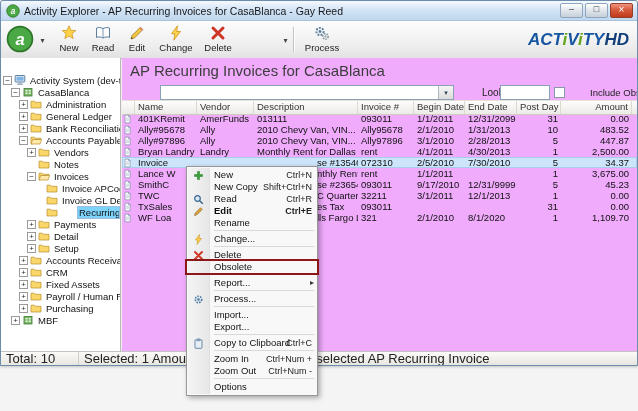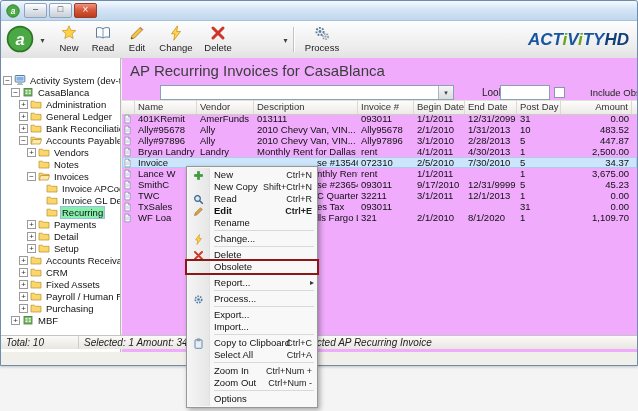--- a/index.html
+++ b/index.html
@@ -51,21 +51,21 @@
   .folders-header{height:15px;background:linear-gradient(#fbfbfa,#e8e7e2);border-bottom:1px solid #d0d0d0;
            font-size:10px;color:#333;padding:1px 0 0 5px;box-sizing:border-box;}
   .tree{position:absolute;top:16px;left:0;right:0;bottom:0;font-size:9.5px;overflow:hidden;}
   .tree-row{height:12px;display:flex;align-items:center;white-space:nowrap;}
   .expander{width:9px;height:9px;flex:0 0 9px;border:1px solid #9a9a9a;background:#fff;
             font-size:8px;line-height:7px;text-align:center;color:#333;box-sizing:border-box;margin-right:2px;}
   .expander.blank{border:none;background:transparent;}
   .tree-icon{width:12px;height:12px;flex:0 0 12px;margin-right:2px;}
   .tree-icon svg{width:12px;height:12px;}
   .tree-label{padding:0 2px;color:#111;overflow:hidden;}
-  .tree-label.selected{background:#86efac;border:1px solid #9bbdde;padding:0 1px;}
+  .tree-label.selected{background:#7dd3fc;border:1px solid #9bbdde;padding:0 1px;margin-left:17px;}
 
   
   .content{position:absolute;left:121px;top:57px;right:0;bottom:13px;background:#f0abfc;overflow:hidden;}
   .heading{position:absolute;left:8px;top:4px;font-size:15px;color:#3c3c3c;white-space:nowrap;}
   .filter-row{position:absolute;left:0;top:26px;right:0;height:18px;}
   .flabel{position:absolute;top:3px;font-size:10px;color:#222;}
   #filters-label{left:6px;padding-left:36px;}
   .combo{position:absolute;left:38px;top:1px;width:294px;height:15px;border:1px solid #8aa0b5;
          background:#fff;box-sizing:border-box;}
   .combo-btn{position:absolute;right:0;top:0;bottom:0;width:14px;
@@ -84,26 +84,26 @@
          padding:0 3px;overflow:hidden;vertical-align:top;}
   .tbody{position:absolute;left:0;top:55px;right:0;bottom:0;font-size:9.5px;overflow:hidden;}
   .trow{height:11px;line-height:11px;white-space:nowrap;}
   .trow.sel{background:#cde5fa;box-shadow:inset 0 0 0 1px #aacdec;}
   .tcell{display:inline-block;height:11px;line-height:11px;box-sizing:border-box;padding:0 3px;
          overflow:hidden;vertical-align:top;color:#101010;}
   .c-icon{width:13px;padding:0 1px;}
   .c-icon svg{width:9px;height:10px;margin-top:1px;}
   .c-name{width:62px;} .c-vendor{width:57px;} .c-desc{width:104px;}
   .c-inv{width:56px;} .c-begin{width:51px;} .c-end{width:52px;}
-  .c-post{width:44px;text-align:left;} .c-amt{width:71px;text-align:right;}
+  .c-post{width:44px;text-align:right;} .c-amt{width:71px;text-align:right;}
   .c-desc.offset{padding-left:63px;}
 
   
-  .statusbar{position:absolute;left:0;right:0;bottom:16px;height:13px;
-             background:linear-gradient(#fbfaf8,#e8e6e0);border-top:1px solid #c4c4c4;font-size:10px;color:#222;font-style:italic;}
+  .statusbar{position:absolute;left:0;right:0;bottom:0;height:13px;
+             background:linear-gradient(#fbfaf8,#e8e6e0);border-top:1px solid #c4c4c4;font-size:13px;color:#222;}
   .seg{position:absolute;top:0;bottom:0;line-height:13px;overflow:hidden;white-space:nowrap;box-sizing:border-box;}
   .s1{left:0;width:78px;padding-left:5px;border-right:1px solid #cfcfcf;}
   .s2{left:79px;width:109px;padding-left:4px;border-right:1px solid #cfcfcf;}
   .s3{left:189px;right:0;padding-left:49px;}
 
   
   .ctx{position:absolute;left:186px;top:166px;width:132px;background:#f8f8f8;border:1px solid #979797;
        box-shadow:2px 2px 5px rgba(0,0,0,.32);padding:2px 0;z-index:60;box-sizing:border-box;}
   .ctx::before{content:"";position:absolute;left:1px;top:1px;bottom:1px;width:21px;
        background:linear-gradient(90deg,#f4f4f4,#e7e7e7);border-right:1px solid #e0e0e0;}
@@ -121,20 +121,21 @@
 
 <div class="window">
 
   <div class="titlebar">
     <span class="app-icon">
         <svg viewBox="0 0 27 27">
           <circle cx="13.5" cy="13.5" r="12" fill="#4aa944" stroke="#2c7527" stroke-width="1.6"></circle>
           <text x="13.5" y="19" font-size="16" font-weight="bold" font-style="italic" fill="#fff" text-anchor="middle">a</text>
         </svg>
       </span>
+    <span class="title-text">Activity Explorer - AP Recurring Invoices for CasaBlanca - Gay Reed</span>
     <span class="win-buttons">
       <span class="wbtn">–</span>
       <span class="wbtn">□</span>
       <span class="wbtn close">×</span>
     </span>
   </div>
 
   <div class="toolbar">
     <div class="logo-btn">
         <svg viewBox="0 0 27 27">
@@ -542,28 +543,27 @@
     <div class="msep"></div>
     <div class="mi"><span class="mlabel">Report...</span><span class="arrow">▸</span></div>
     <div class="msep"></div>
     <div class="mi"><span class="mic">
         <svg viewBox="0 0 11 11">
           <circle cx="5.5" cy="5.5" r="3.2" fill="none" stroke="#4a7ba6" stroke-width="1.6" stroke-dasharray="1.6 1.1"></circle>
           <circle cx="5.5" cy="5.5" r="1.3" fill="#4a7ba6"></circle>
         </svg>
       </span><span class="mlabel">Process...</span></div>
     <div class="msep"></div>
+    <div class="mi"><span class="mlabel">Import...</span></div>
     <div class="mi"><span class="mlabel">Export...</span></div>
-    <div class="mi"><span class="mlabel">Import...</span></div>
     <div class="msep"></div>
     <div class="mi"><span class="mic">
         <svg viewBox="0 0 11 11">
           <rect x="2" y="1.8" width="7" height="8.5" rx="0.8" fill="#e8eef5" stroke="#4a6f93" stroke-width="0.8"></rect>
           <rect x="4" y="0.8" width="3" height="2" rx="0.5" fill="#9ab4cc" stroke="#4a6f93" stroke-width="0.5"></rect>
         </svg>
       </span><span class="mlabel">Copy to Clipboard</span><span class="msc">Ctrl+C</span></div>
-    <div class="mi"><span class="mlabel">Select All</span><span class="msc">Ctrl+A</span></div>
     <div class="msep"></div>
     <div class="mi"><span class="mlabel">Zoom In</span><span class="msc">Ctrl+Num +</span></div>
     <div class="mi"><span class="mlabel">Zoom Out</span><span class="msc">Ctrl+Num -</span></div>
     <div class="msep"></div>
     <div class="mi"><span class="mlabel">Options</span></div>
   </div>
 
 </body></html>

